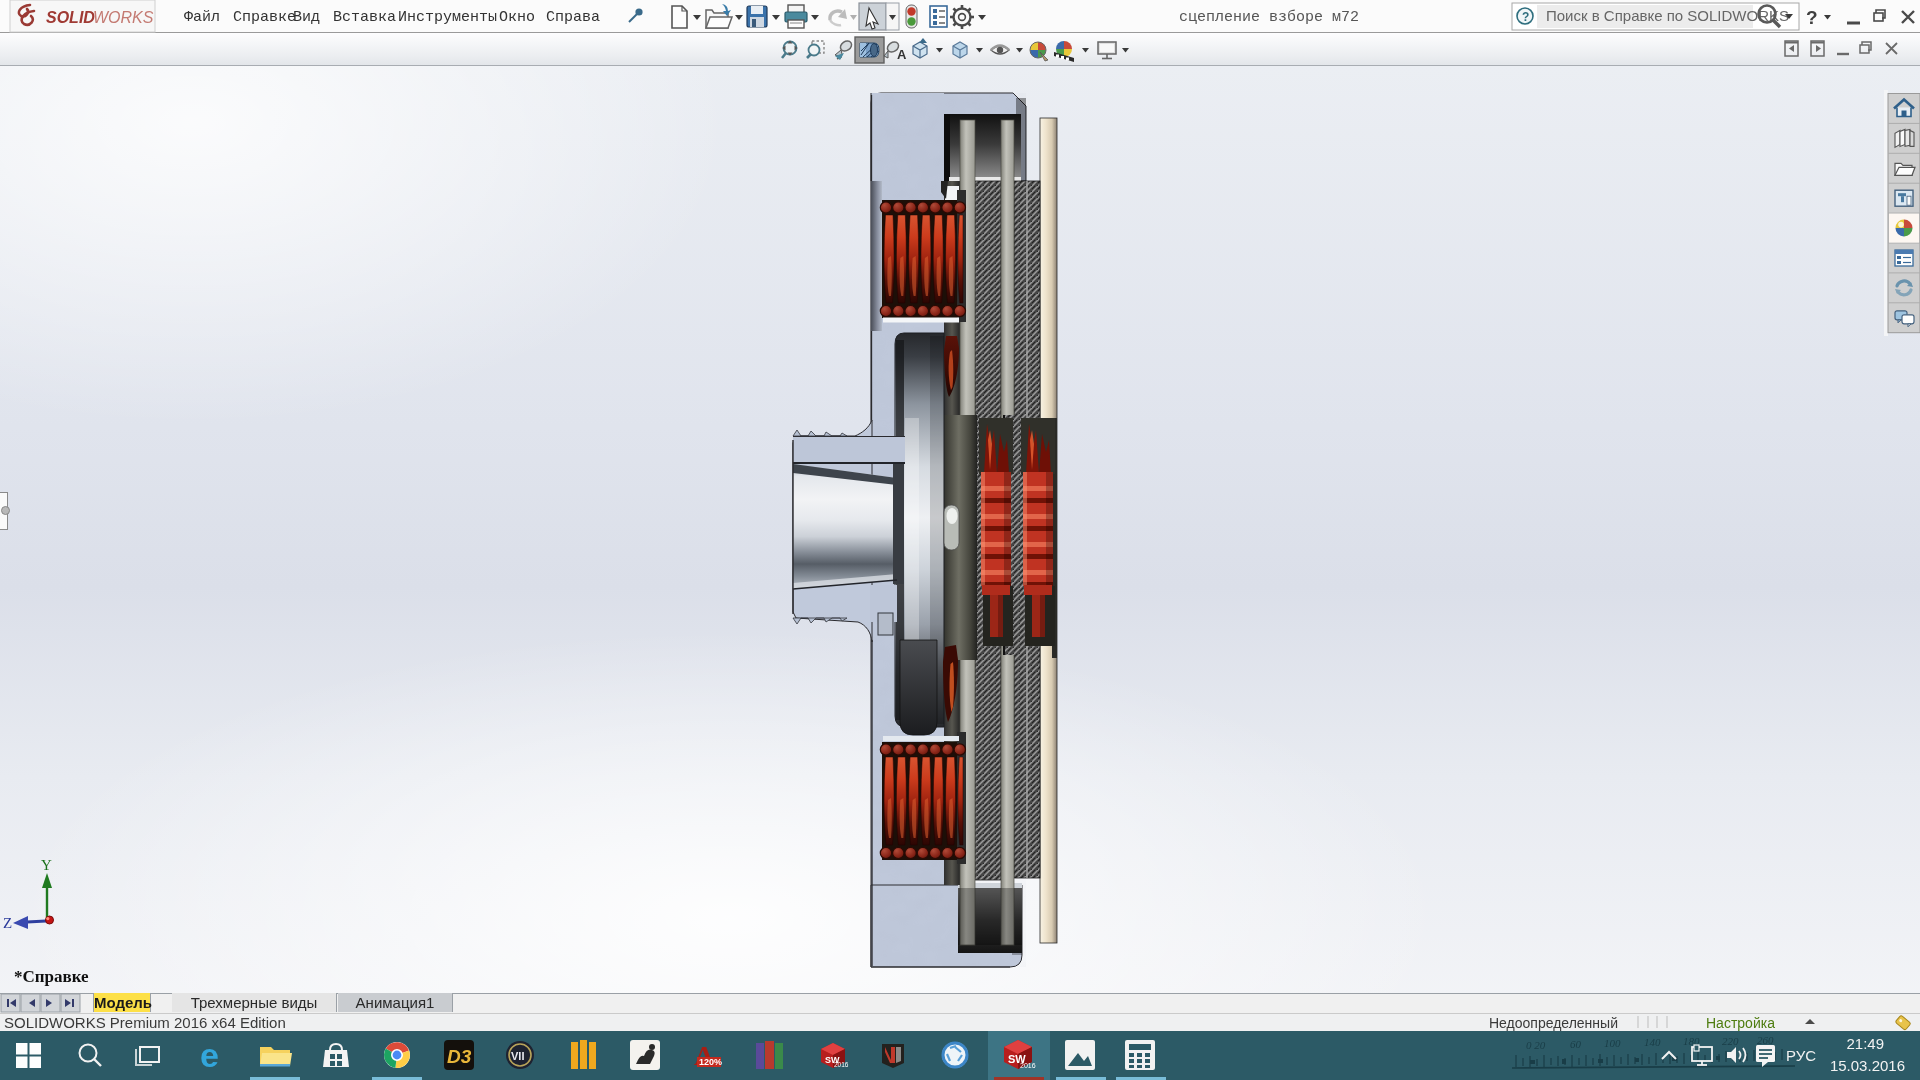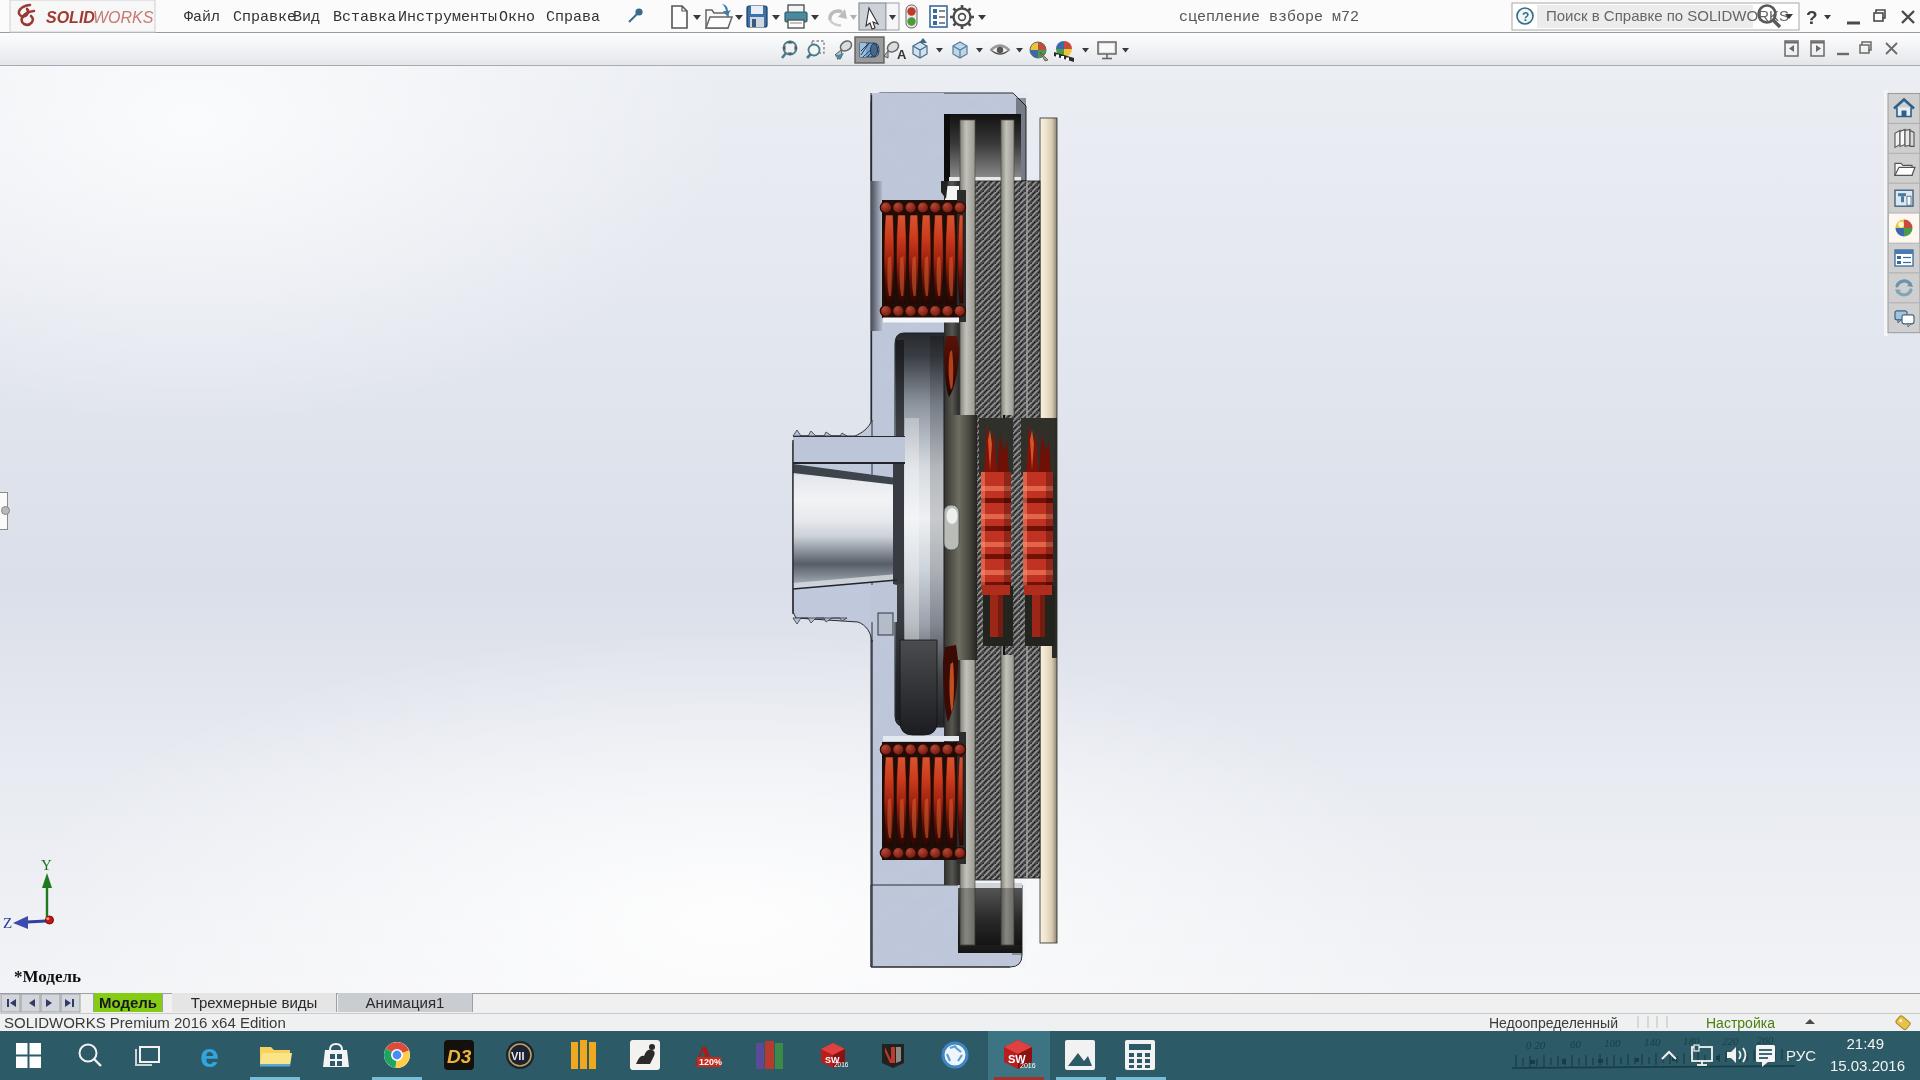--- a/index.html
+++ b/index.html
@@ -544,40 +544,40 @@
   <rect x="-9" y="-7" width="12" height="9" rx="2" fill="#9ec4e0" stroke="#44617e" stroke-width="1.2"></rect>
   <path d="M-6,2 L-6,5 L-3,2 Z" fill="#9ec4e0" stroke="#44617e" stroke-width="1"></path>
   <rect x="-2" y="-3" width="12" height="9" rx="2" fill="#fdfdfd" stroke="#44617e" stroke-width="1.2"></rect>
   <path d="M4,6 L4,9 L7,6 Z" fill="#fdfdfd" stroke="#44617e" stroke-width="1"></path>
 </g>
 </svg>
 
 <div class="abs" style="left:0;top:492px;width:8px;height:38px;background:#fafafa;border:1px solid #8a8a8a;border-left:none;box-sizing:border-box;"></div>
 <div class="abs" style="left:1px;top:506px;width:7px;height:7px;border-radius:50%;background:#b8b8b8;border:1px solid #888;"></div>
 
-<div class="abs" id="sideview-label">*Модель</div>
+<div class="abs" id="sideview-label">*Справке</div>
 
 <div class="abs" id="tabbar"></div>
 <svg class="abs" style="left:0;top:993px" width="90" height="20" viewBox="0 0 90 20">
 <g>
   <rect x="1" y="1" width="19" height="18" fill="#d2d5d9" stroke="#9aa0a6"></rect>
   <rect x="21" y="1" width="19" height="18" fill="#d2d5d9" stroke="#9aa0a6"></rect>
   <rect x="41" y="1" width="19" height="18" fill="#d2d5d9" stroke="#9aa0a6"></rect>
   <rect x="61" y="1" width="19" height="18" fill="#d2d5d9" stroke="#9aa0a6"></rect>
   <path d="M16,6 l0,8 l-6,-4 z" fill="#333a6a"></path>
       <rect x="7" y="6" width="2" height="8" fill="#333a6a"></rect>
   <path d="M35,6 l0,8 l-6,-4 z" fill="#333a6a"></path>
   <path d="M46,6 l0,8 l6,-4 z" fill="#333a6a"></path>
   <path d="M65,6 l0,8 l6,-4 z" fill="#333a6a"></path>
       <rect x="72" y="6" width="2" height="8" fill="#333a6a"></rect>
 </g>
 </svg>
-<div class="tab abs" style="left:93px;top:993px;width:70px;background:#84cc16;border:1px solid #9aa0a6;border-top:none;border-bottom:none;font-weight:bold;color:#1a1a1a;">Модель</div>
+<div class="tab abs" style="left:93px;top:993px;width:58px;background:#fde047;border:1px solid #9aa0a6;border-top:none;border-bottom:none;font-weight:bold;color:#1a1a1a;">Модель</div>
 <div class="tab abs" style="left:172px;top:993px;width:165px;background:#e5e5e5;border-right:1px solid #9aa0a6;color:#2a2a2a;">Трехмерные виды</div>
-<div class="tab abs" style="left:338px;top:993px;width:135px;background:#c9ccd0;border-right:1px solid #9aa0a6;color:#2a2a2a;">Анимация1</div>
+<div class="tab abs" style="left:338px;top:993px;width:115px;background:#c9ccd0;border-right:1px solid #9aa0a6;color:#2a2a2a;">Анимация1</div>
 
 <div class="abs" id="statusbar"></div>
 <span class="abs" style="left:4px;top:1014px;font-size:15px;color:#3a3a3a;text-align:right;">SOLIDWORKS Premium 2016 x64 Edition</span>
 <span class="abs" style="left:1489px;top:1015px;font-size:14px;color:#3a3a3a;">Недоопределенный</span>
 <span class="abs" style="left:1706px;top:1015px;font-size:14px;color:#4d7c0f;">Настройка</span>
 <svg class="abs" style="left:1630px;top:1013px" width="290" height="18" viewBox="0 0 290 18">
   <line x1="8" y1="3" x2="8" y2="15" stroke="#bdbdbd" stroke-width="1"></line>
   <line x1="18" y1="3" x2="18" y2="15" stroke="#bdbdbd" stroke-width="1"></line>
   <line x1="27" y1="3" x2="27" y2="15" stroke="#bdbdbd" stroke-width="1"></line>
   <line x1="37" y1="3" x2="37" y2="15" stroke="#bdbdbd" stroke-width="1"></line>

